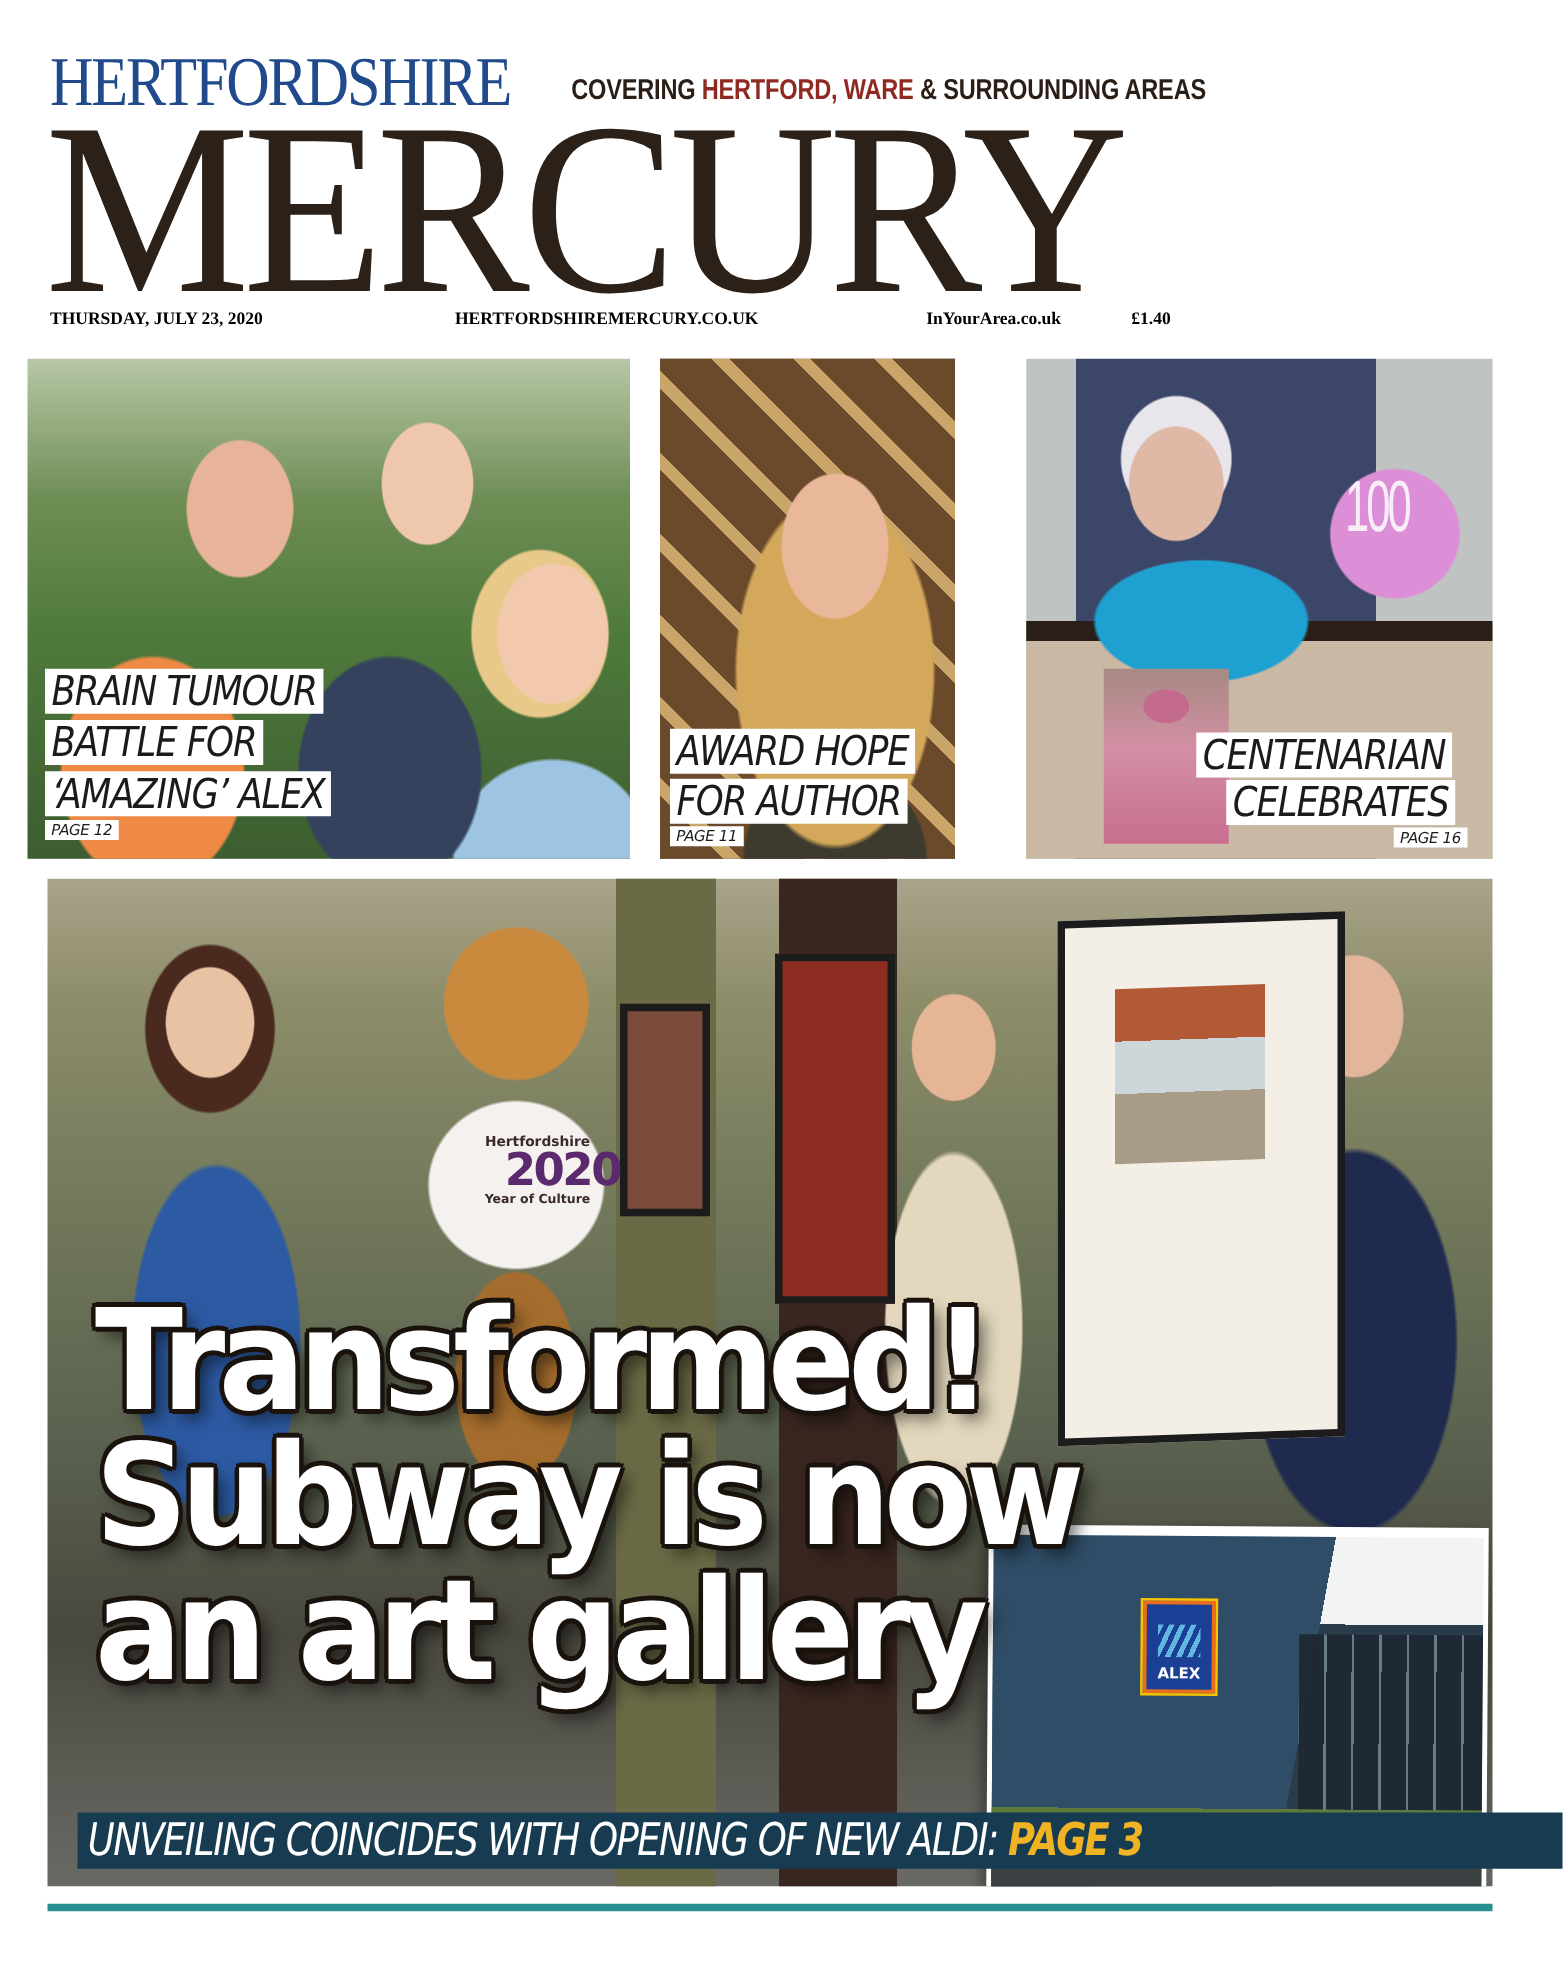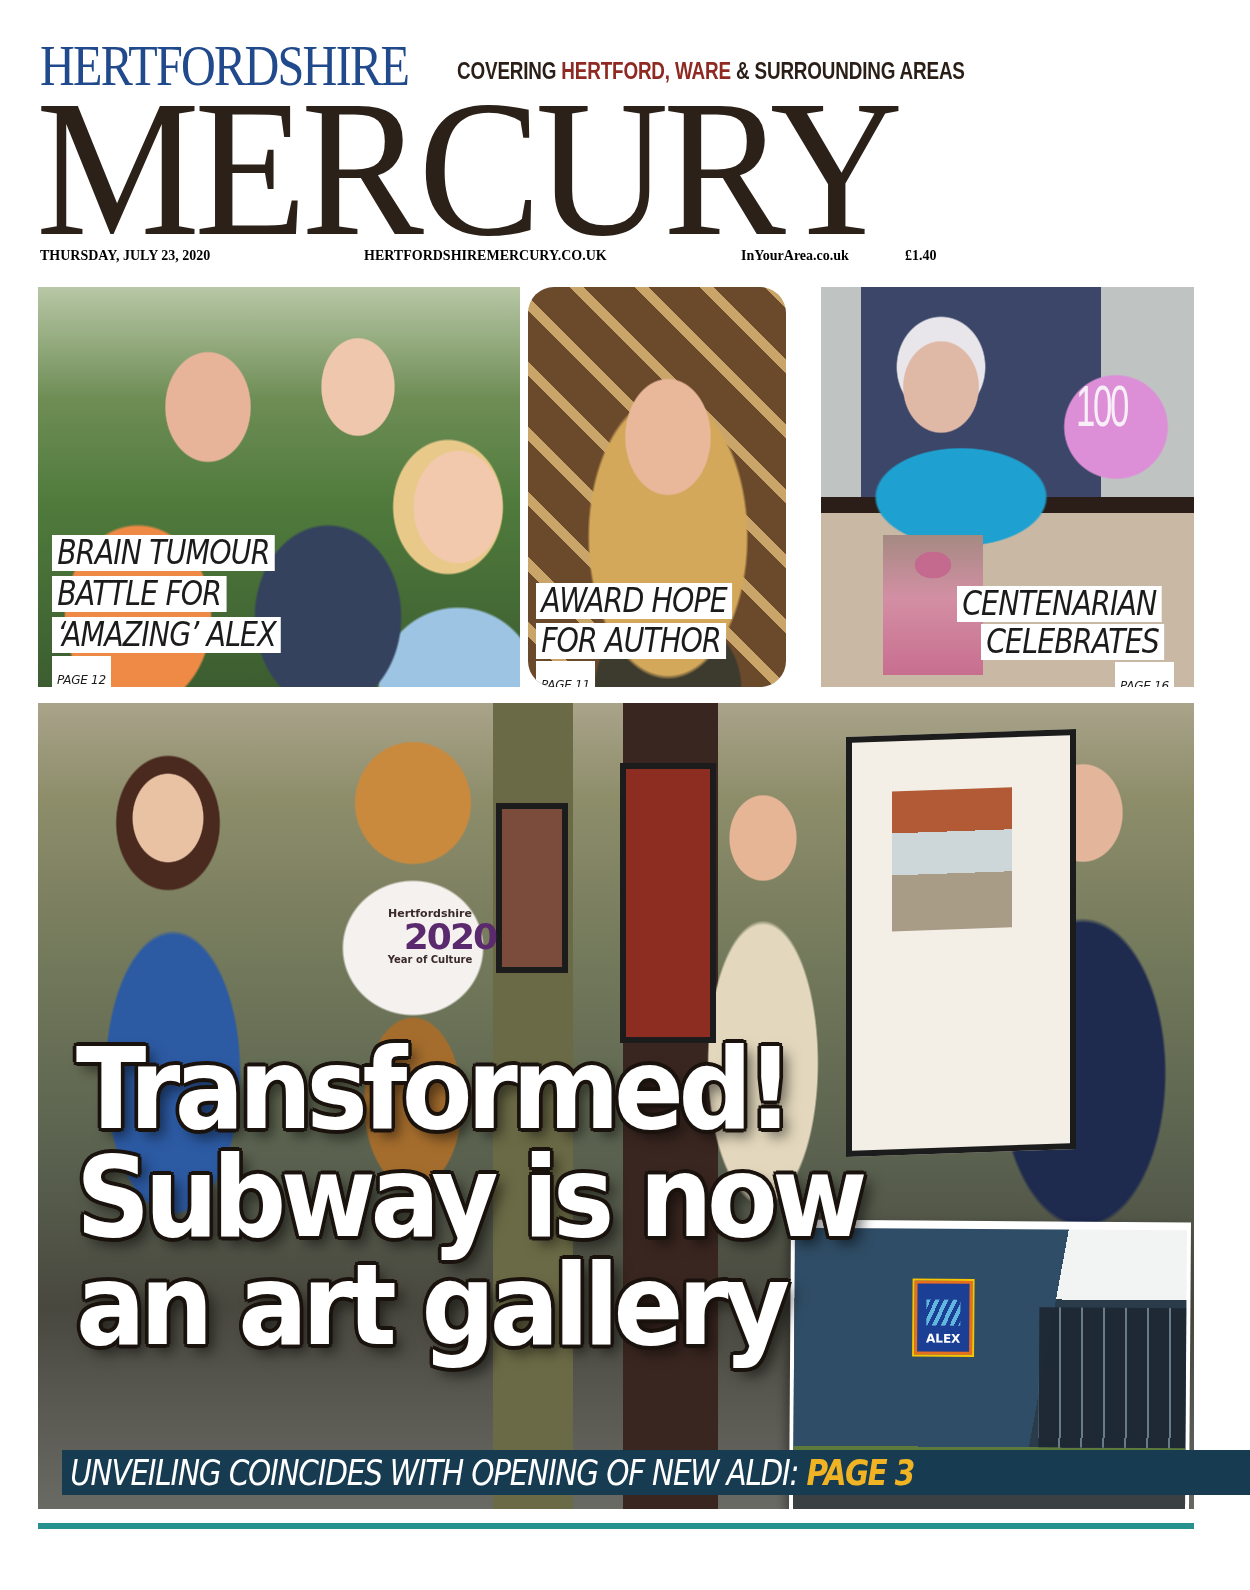--- a/index.html
+++ b/index.html
@@ -13,51 +13,51 @@
   .covering .hl { color: #8f2a22; }
   .brand-main { position: absolute; left: 36px; top: 88px; font-family: "Liberation Serif", serif; font-size: 196px; line-height: 160px; color: #2b2119; letter-spacing: -6px; transform: scaleX(0.94); transform-origin: left top; white-space: nowrap; }
   .dateline { position: absolute; top: 248px; font-family: "Liberation Serif", serif; font-weight: bold; font-size: 14px; color: #000000; white-space: nowrap; }
   .dl-date { left: 40px; }
   .dl-web { left: 364px; }
   .dl-iya { left: 741px; }
   .dl-price { left: 905px; }
 
   
   .teaser { position: absolute; top: 287px; height: 400px; overflow: hidden; }
-  .t1 { left: 38px; width: 482px;
+  .t1 { left: 22px; width: 482px;
         background:
           radial-gradient(ellipse 70px 90px at 170px 120px, #e7b399 0 60%, transparent 62%),
           radial-gradient(ellipse 60px 80px at 320px 100px, #efc7ac 0 60%, transparent 62%),
           radial-gradient(ellipse 75px 95px at 420px 220px, #f3c9ae 0 58%, transparent 60%),
           radial-gradient(ellipse 90px 110px at 410px 220px, #e8c98a 0 60%, transparent 62%),
           radial-gradient(ellipse 120px 150px at 100px 330px, #ee8a45 0 60%, transparent 62%),
           radial-gradient(ellipse 120px 150px at 290px 330px, #34425e 0 60%, transparent 62%),
           radial-gradient(ellipse 130px 130px at 420px 400px, #9dc4e3 0 60%, transparent 62%),
           linear-gradient(180deg, #b8c7a6 0%, #6e8d55 28%, #4f7a3c 55%, #3c5d30 100%); }
-  .t2 { left: 528px; width: 258px;
+  .t2 { left: 528px; width: 236px;
         background:
           radial-gradient(ellipse 70px 95px at 140px 150px, #e9b89a 0 60%, transparent 62%),
           radial-gradient(ellipse 130px 230px at 140px 250px, #d4a85a 0 60%, transparent 62%),
           radial-gradient(ellipse 120px 120px at 140px 400px, #3d3a2e 0 60%, transparent 62%),
           repeating-linear-gradient(45deg, #6b4a2c 0 36px, #c9a56a 36px 46px),
-          #6b4a2c; border-radius: 26px; }
+          #6b4a2c; }
   .t3 { left: 821px; width: 373px;
         background:
           radial-gradient(ellipse 62px 75px at 120px 100px, #e0b8a6 0 60%, transparent 62%),
           radial-gradient(ellipse 75px 85px at 120px 80px, #e8e6ea 0 58%, transparent 60%),
           radial-gradient(circle 85px at 295px 140px, #dc8fd6 0 60%, transparent 62%),
           radial-gradient(ellipse 140px 80px at 140px 210px, #1ea1d0 0 60%, transparent 62%),
           linear-gradient(180deg, transparent 0 210px, #2b1d18 210px 226px, #c9b8a4 226px 100%),
           linear-gradient(90deg, #bfc4c2 0 40px, #3b4668 40px 280px, #bfc4c2 280px 100%); }
   .balloon-text { position: absolute; left: 255px; top: 85px; font-family: "Liberation Sans", sans-serif; font-size: 58px; color: #f7eef8; letter-spacing: -4px; transform: scaleX(0.6); transform-origin: left top; }
   .frame-photo { position: absolute; left: 62px; top: 248px; width: 100px; height: 140px; background: radial-gradient(ellipse 30px 22px at 50px 30px, #c46a8f 0 60%, transparent 62%), linear-gradient(180deg, #a58a82 0%, #d38fa4 45%, #c86e8f 100%); }
 
   .cap { position: absolute; background: #ffffff; color: #1b1b1b; font-family: "DejaVu Sans", sans-serif; font-style: italic; font-weight: 300; white-space: nowrap; }
   .cap-lg { font-size: 33px; line-height: 36px; padding: 0 6px; letter-spacing: -1px; transform: scaleX(0.86); transform-origin: left top; }
-  .cap-pg { font-size: 12px; line-height: 16px; padding: 16px 5px; letter-spacing: -0.3px; }
+  .cap-pg { font-size: 12px; line-height: 16px; padding: 0 5px; letter-spacing: -0.3px; }
 
   
   .lead { position: absolute; left: 38px; top: 703px; width: 1156px; height: 806px; overflow: hidden;
           background:
             radial-gradient(ellipse 60px 75px at 130px 115px, #e9c2a4 0 58%, transparent 60%),
             radial-gradient(ellipse 85px 110px at 130px 120px, #4a2a1e 0 60%, transparent 62%),
             radial-gradient(ellipse 110px 230px at 135px 370px, #2c5aa3 0 60%, transparent 62%),
             radial-gradient(ellipse 65px 80px at 1045px 110px, #e3b69c 0 60%, transparent 62%),
             radial-gradient(ellipse 135px 250px at 1045px 370px, #1e2a4e 0 60%, transparent 62%),
             radial-gradient(ellipse 55px 70px at 725px 135px, #e6b596 0 60%, transparent 62%),

